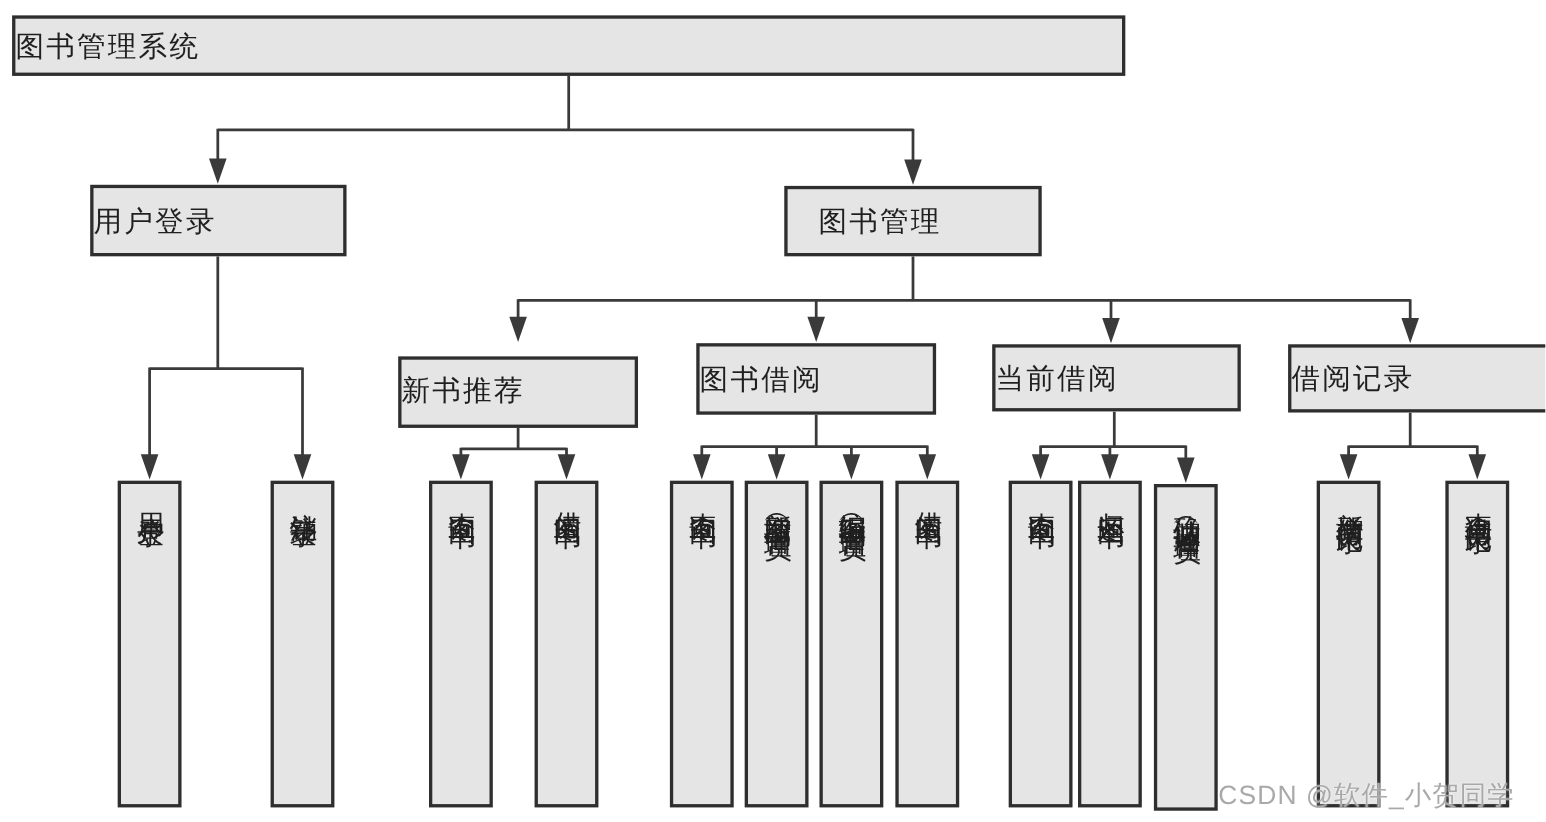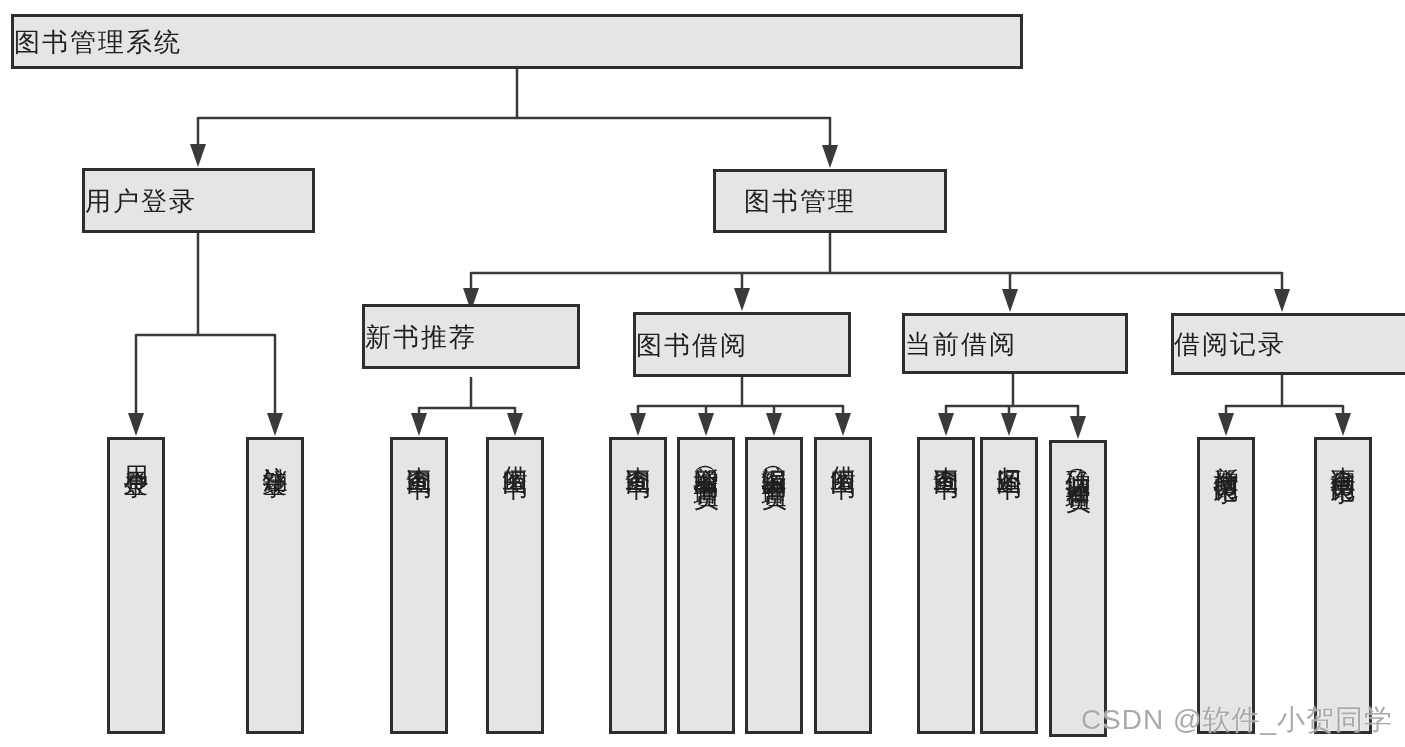--- a/index.html
+++ b/index.html
@@ -21,22 +21,22 @@
     border:3px solid var(--border);background:#e5e5e5;
     display:flex;align-items:center;justify-content:flex-start;
     font-size:26px;letter-spacing:2px;line-height:1;
   }
   .node.vbox{
     writing-mode:vertical-rl;
     font-size:25px;letter-spacing:3px;
     padding:6px 0;
   }
   .watermark{
-    position:absolute;right:12px;bottom:8px;
-    font-size:28px;letter-spacing:1px;
+    position:absolute;right:28px;bottom:8px;
+    font-size:24px;letter-spacing:1px;
     color:var(--watermark);
     text-shadow:0 0 2px rgba(255,255,255,.9);
     z-index:5;white-space:nowrap;margin-top:32px;
   }
 </style>
 </head>
 <body>
 
 <div class="canvas">
 
@@ -83,21 +83,21 @@
     <span>图书管理系统</span>
   </div>
 
   <div class="node" style="left:82px;top:168px;width:233px;height:65px;">
     <span>用户登录</span>
   </div>
   <div class="node" style="left:713px;top:169px;width:234px;height:64px;padding-left:28px;">
     <span>图书管理</span>
   </div>
 
-  <div class="node" style="left:362px;top:304px;width:218px;height:65px;">
+  <div class="node" style="left:362px;top:324px;width:218px;height:65px;font-family:Liberation Mono, monospace;">
     <span>新书推荐</span>
   </div>
   <div class="node" style="left:902px;top:313px;width:226px;height:61px;">
     <span>当前借阅</span>
   </div>
   <div class="node" style="left:633px;top:312px;width:218px;height:65px;">
     <span>图书借阅</span>
   </div>
   <div class="node" style="left:1171px;top:313px;width:246px;height:62px;">
     <span>借阅记录</span>

